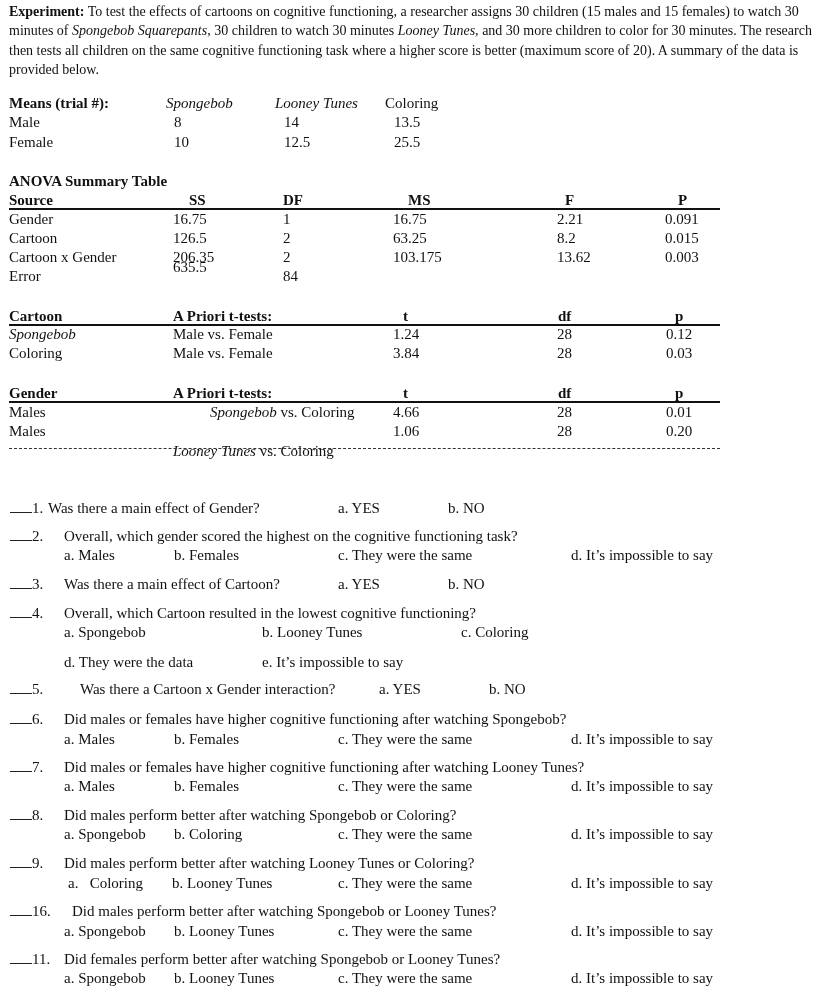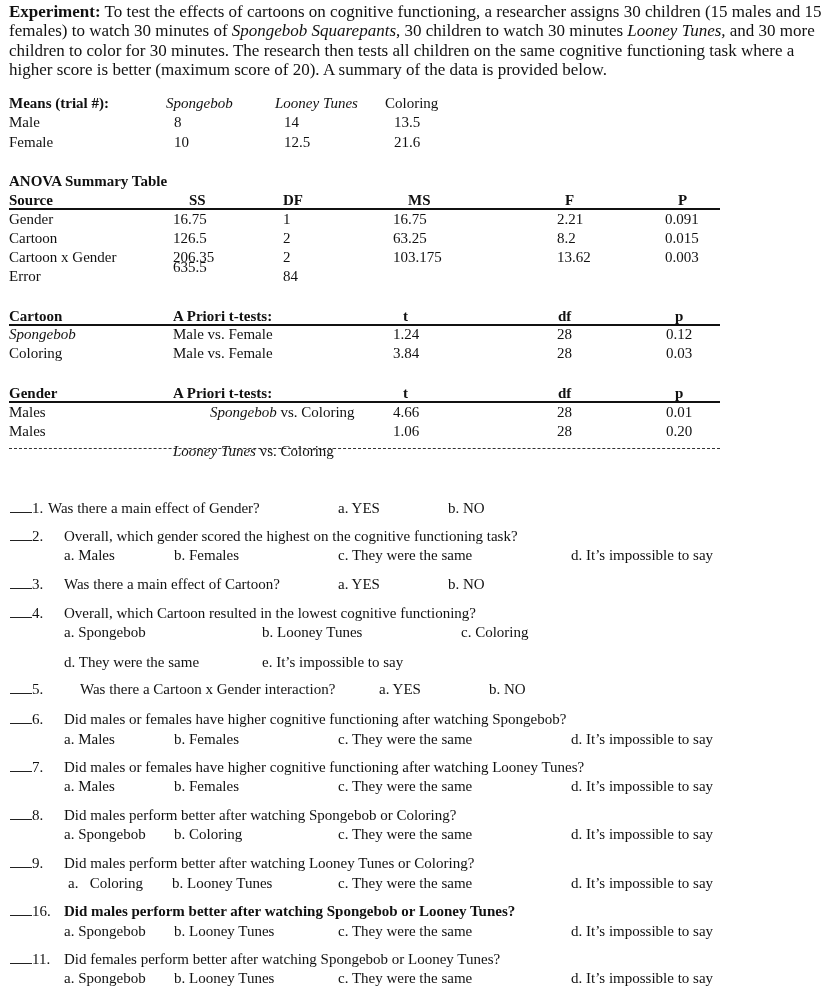--- a/index.html
+++ b/index.html
@@ -4,21 +4,21 @@
   <style>
     html, body { margin: 0; padding: 0; background: #ffffff; }
     body {
       width: 832px; height: 992px; overflow: hidden; position: relative;
       font-family: "Liberation Serif", "DejaVu Serif", serif;
       color: #111111; font-size: 15px; line-height: 1.2;
     }
     .abs { position: absolute; white-space: nowrap; }
     .intro {
       position: absolute; left: 9px; top: 2px; width: 818px;
-      font-size: 17px; line-height: 19.4px; white-space: normal; font-family: Liberation Serif, serif;
+      font-size: 14px; line-height: 19.4px; white-space: normal; font-family: Liberation Serif, serif;
     }
     .intro b { font-weight: bold; }
     .b { font-weight: bold; }
     .i { font-style: italic; }
     .rule { position: absolute; height: 2px; background: #111; }
     .dash {
       position: absolute; height: 0; border-top: 1.5px dashed #333;
     }
     .q-blank { display: inline-block; width: 22px; border-bottom: 1px solid #222; height: 12px; vertical-align: baseline; }
     .row { position: absolute; white-space: nowrap; }
@@ -37,21 +37,21 @@
   <div class="abs" style="left:385px; top:94px;">Coloring</div>
 
   <div class="abs" style="left:9px; top:113px;">Male</div>
   <div class="abs" style="left:174px; top:113px;">8</div>
   <div class="abs" style="left:284px; top:113px;">14</div>
   <div class="abs" style="left:394px; top:113px;">13.5</div>
 
   <div class="abs" style="left:9px; top:133px;">Female</div>
   <div class="abs" style="left:174px; top:133px;">10</div>
   <div class="abs" style="left:284px; top:133px;">12.5</div>
-  <div class="abs" style="left:394px; top:133px;">21.6</div>
+  <div class="abs" style="left:394px; top:133px;">25.5</div>
 </div>
 
 <div>
   <div class="abs b" style="left:9px; top:172px;">ANOVA Summary Table</div>
   <div class="abs b" style="left:9px; top:191px;">Source</div>
   <div class="abs b" style="left:189px; top:191px;">SS</div>
   <div class="abs b" style="left:283px; top:191px;">DF</div>
   <div class="abs b" style="left:408px; top:191px;">MS</div>
   <div class="abs b" style="left:565px; top:191px;">F</div>
   <div class="abs b" style="left:678px; top:191px;">P</div>
@@ -152,21 +152,21 @@
   <div class="abs" style="left:338px; top:575px;">a. YES</div>
   <div class="abs" style="left:448px; top:575px;">b. NO</div>
 
   <div class="row" style="left:10px; top:604px;">
     <span class="q-blank"></span><span>4.</span>
   </div>
   <div class="abs" style="left:64px; top:604px;">Overall, which Cartoon resulted in the lowest cognitive functioning?</div>
   <div class="abs" style="left:64px; top:623px;">a. Spongebob</div>
   <div class="abs" style="left:262px; top:623px;">b. Looney Tunes</div>
   <div class="abs" style="left:461px; top:623px;">c. Coloring</div>
-  <div class="abs" style="left:64px; top:653px;">d. They were the same</div>
+  <div class="abs" style="left:64px; top:653px;">d. They were the data</div>
   <div class="abs" style="left:262px; top:653px;">e. It’s impossible to say</div>
 
   <div class="row" style="left:10px; top:680px;">
     <span class="q-blank"></span><span>5.</span>
   </div>
   <div class="abs" style="left:80px; top:680px;">Was there a Cartoon x Gender interaction?</div>
   <div class="abs" style="left:379px; top:680px;">a. YES</div>
   <div class="abs" style="left:489px; top:680px;">b. NO</div>
 
   <div class="row" style="left:10px; top:710px;">
@@ -201,21 +201,21 @@
   </div>
   <div class="abs" style="left:64px; top:854px;">Did males perform better after watching Looney Tunes or Coloring?</div>
   <div class="abs" style="left:68px; top:874px; white-space:pre;">a.   Coloring</div>
   <div class="abs" style="left:172px; top:874px;">b. Looney Tunes</div>
   <div class="abs" style="left:338px; top:874px;">c. They were the same</div>
   <div class="abs" style="left:571px; top:874px;">d. It’s impossible to say</div>
 
   <div class="row" style="left:10px; top:902px;">
     <span class="q-blank"></span><span>16.</span>
   </div>
-  <div class="abs" style="left:64px; top:902px;font-weight:bold;">Did males perform better after watching Spongebob or Looney Tunes?</div>
+  <div class="abs" style="left:72px; top:902px;">Did males perform better after watching Spongebob or Looney Tunes?</div>
   <div class="abs" style="left:64px; top:922px;">a. Spongebob</div>
   <div class="abs" style="left:174px; top:922px;">b. Looney Tunes</div>
   <div class="abs" style="left:338px; top:922px;">c. They were the same</div>
   <div class="abs" style="left:571px; top:922px;">d. It’s impossible to say</div>
 
   <div class="row" style="left:10px; top:950px;">
     <span class="q-blank"></span><span>11.</span>
   </div>
   <div class="abs" style="left:64px; top:950px;">Did females perform better after watching Spongebob or Looney Tunes?</div>
   <div class="abs" style="left:64px; top:969px;">a. Spongebob</div>

